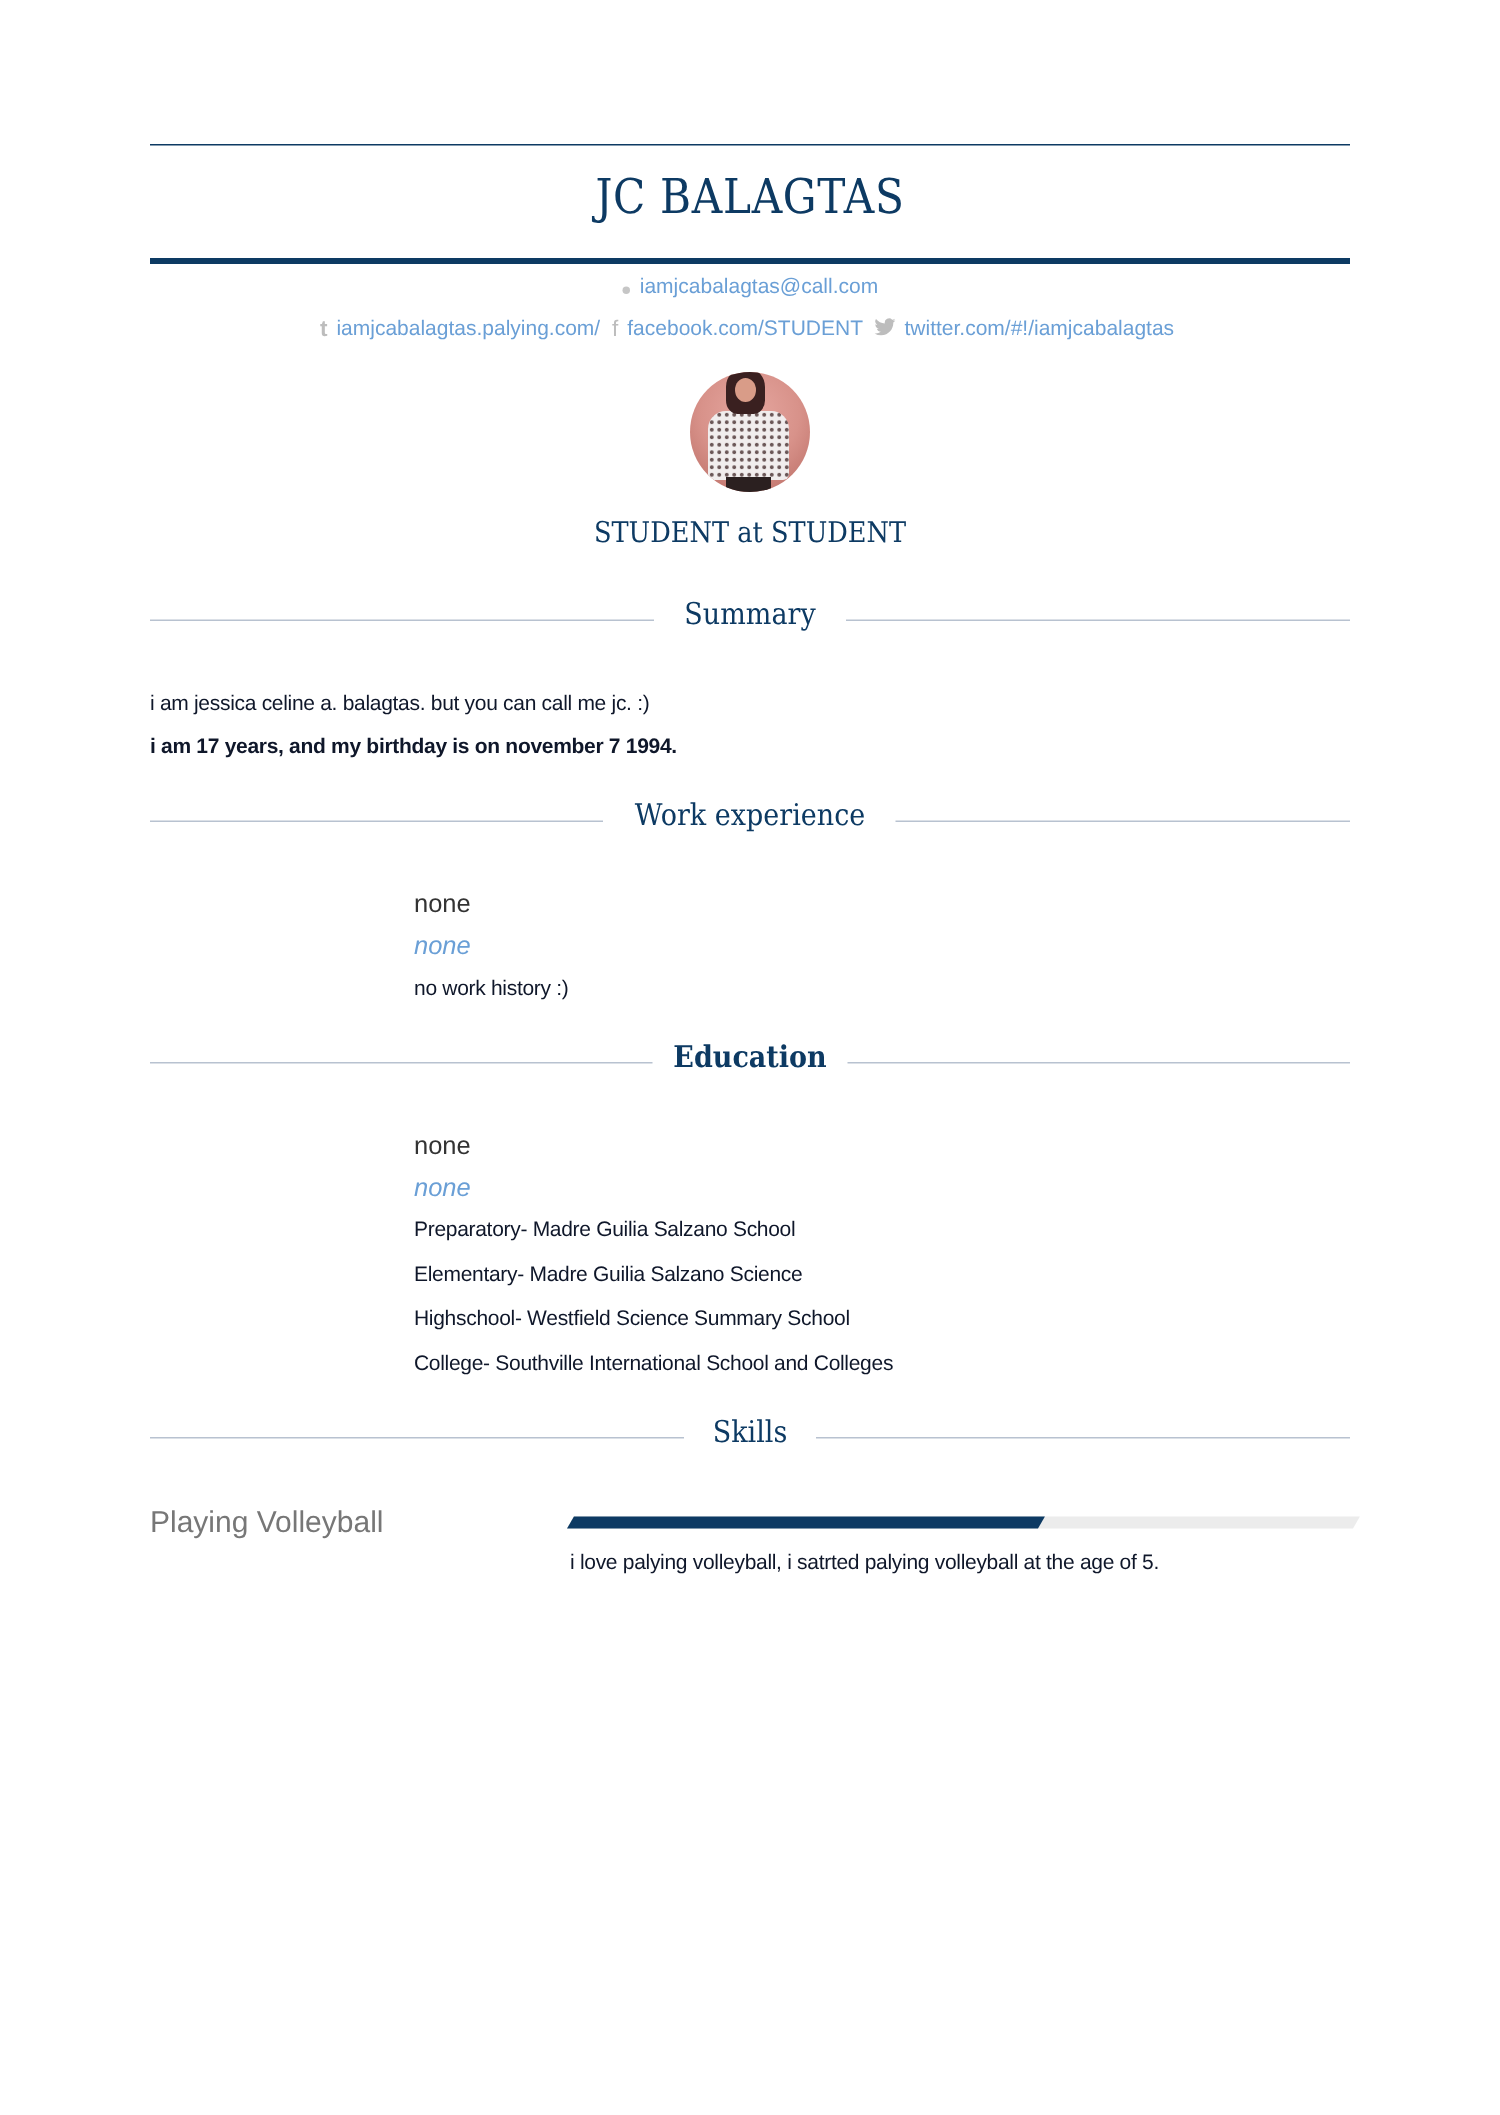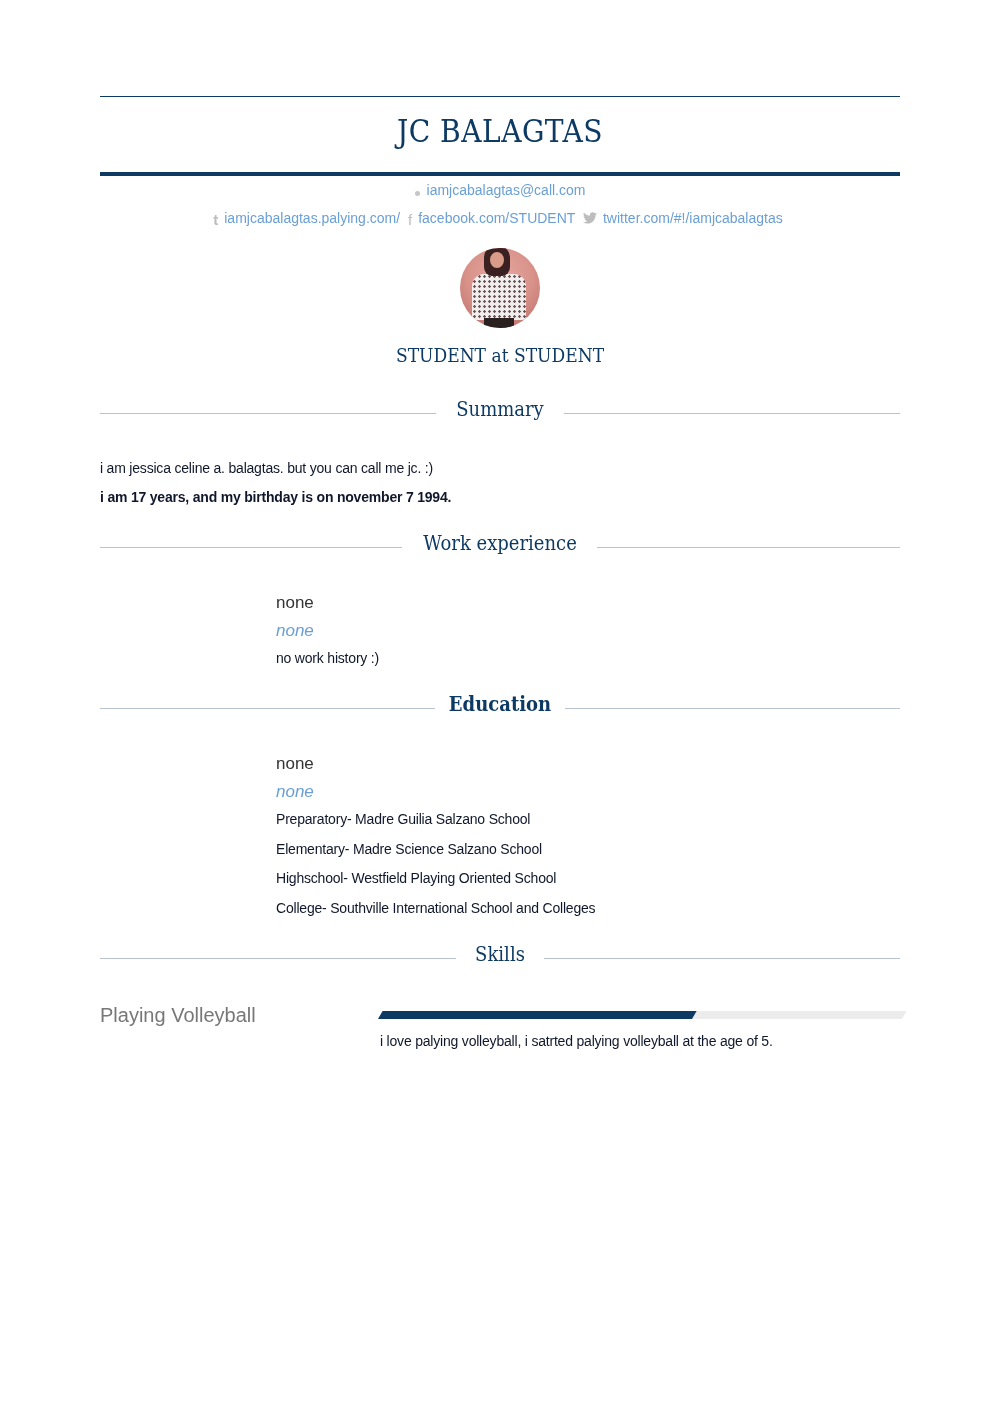--- a/index.html
+++ b/index.html
@@ -85,22 +85,22 @@
   <div class="para" style="top:650px;left:176px;">no work history :)</div>
 
   <div class="section-head" style="top:692px;font-weight:bold;">
     <div class="line" style="left:0;width:335px;"></div>
     <div class="title">Education</div>
     <div class="line" style="left:465px;width:335px;"></div>
   </div>
   <div class="entry-title" style="top:754px;">none</div>
   <div class="entry-sub" style="top:782px;">none</div>
   <div class="para" style="top:811px;left:176px;">Preparatory- Madre Guilia Salzano School</div>
-  <div class="para" style="top:841px;left:176px;">Elementary- Madre Science Salzano School</div>
-  <div class="para" style="top:870px;left:176px;">Highschool- Westfield Playing Oriented School</div>
+  <div class="para" style="top:841px;left:176px;">Elementary- Madre Guilia Salzano Science</div>
+  <div class="para" style="top:870px;left:176px;">Highschool- Westfield Science Summary School</div>
   <div class="para" style="top:900px;left:176px;">College- Southville International School and Colleges</div>
 
   <div class="section-head" style="top:942px;">
     <div class="line" style="left:0;width:356px;"></div>
     <div class="title">Skills</div>
     <div class="line" style="left:444px;width:356px;"></div>
   </div>
   <div class="skill-name">Playing Volleyball</div>
   <div class="skill-bar">
     <div class="fill" style="width:60%;"></div>

